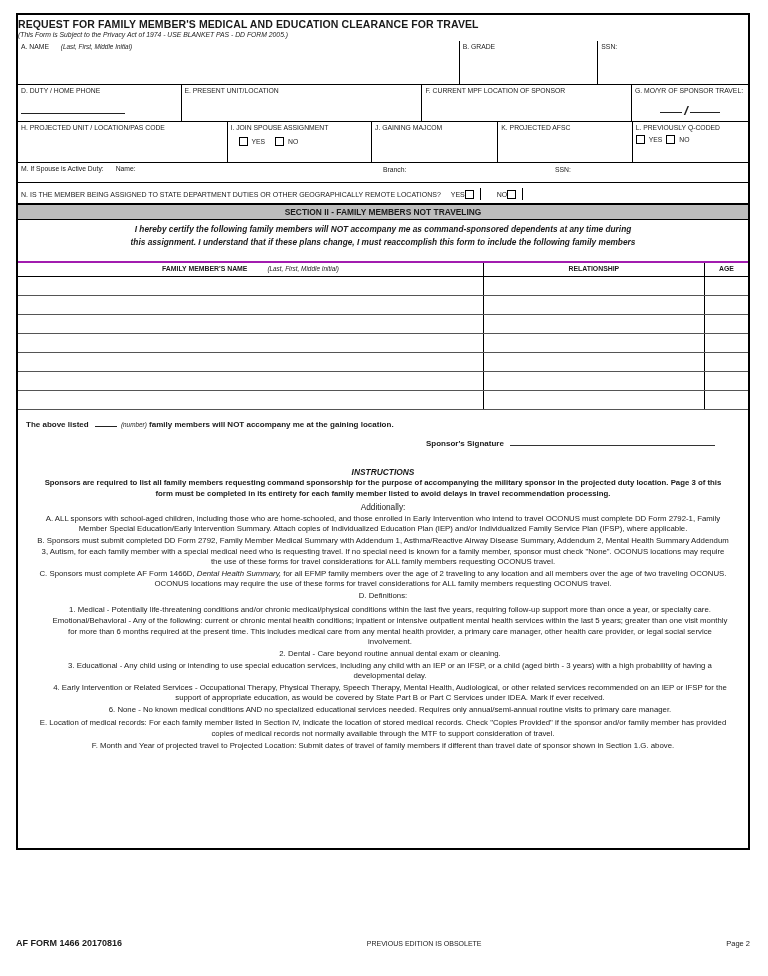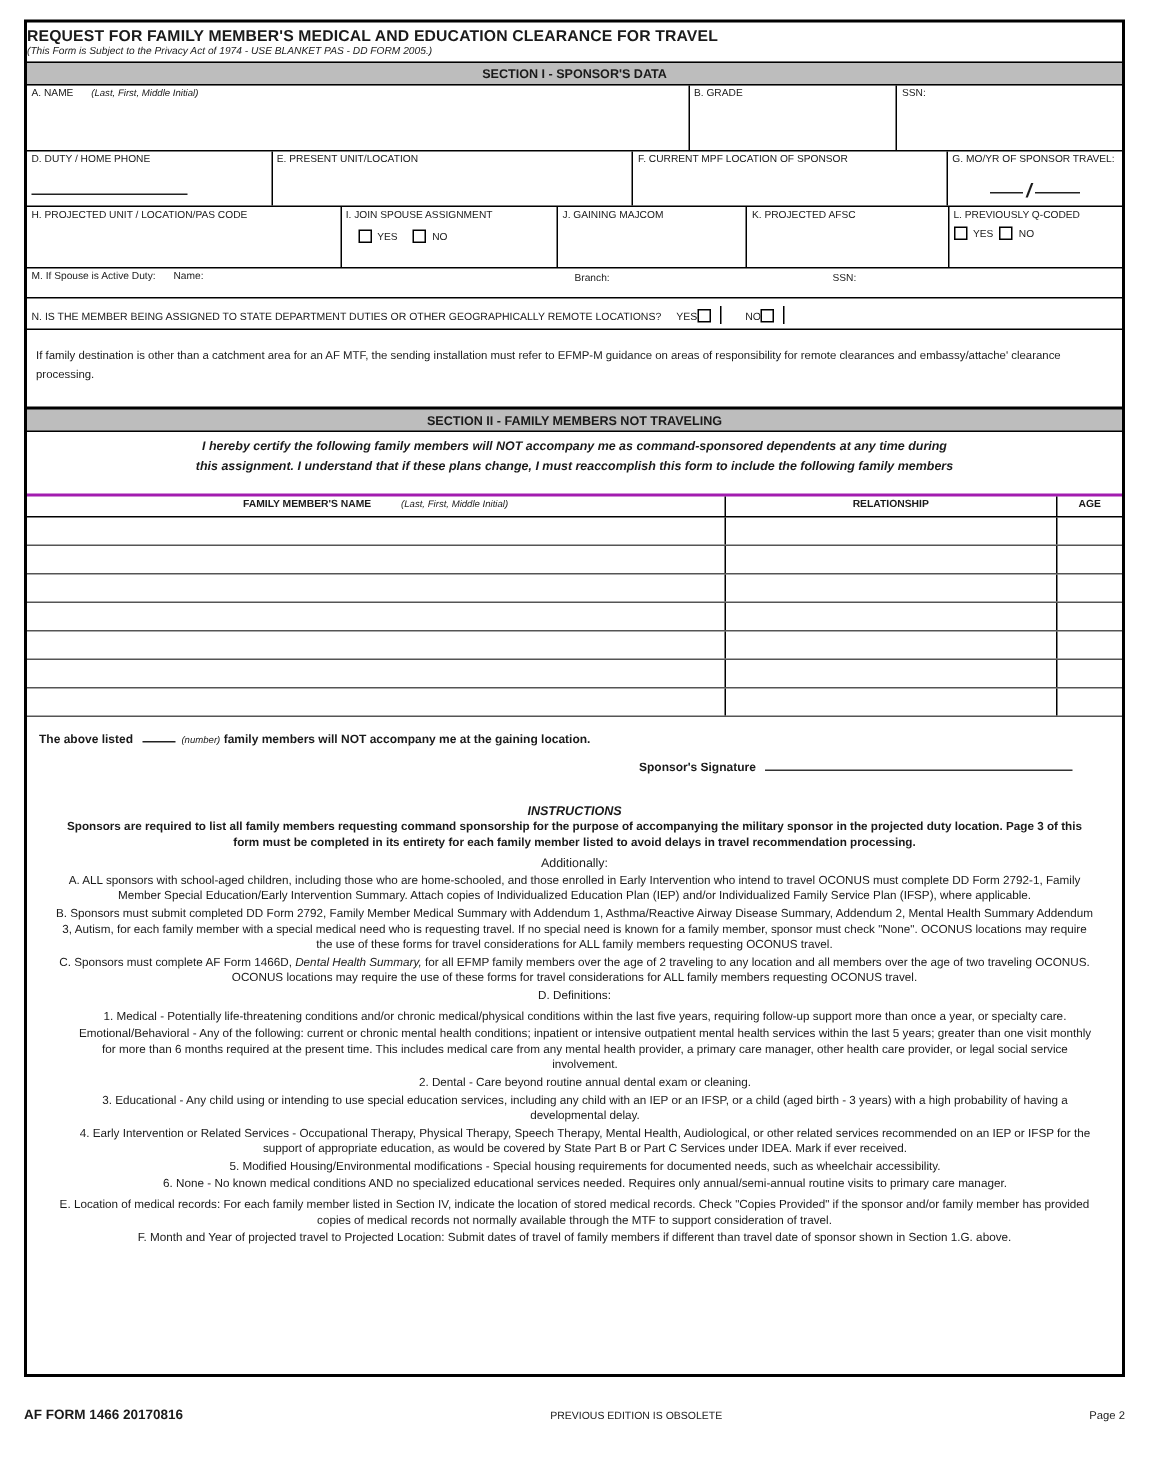--- a/index.html
+++ b/index.html
@@ -71,21 +71,20 @@
 <body>
 
 <div class="page">
   <div class="form">
 
     <div class="title-block">
       <div class="form-title">REQUEST FOR FAMILY MEMBER'S MEDICAL AND EDUCATION CLEARANCE FOR TRAVEL</div>
       <div class="form-subtitle">(This Form is Subject to the Privacy Act of 1974 - USE BLANKET PAS - DD FORM 2005.)</div>
     </div>
 
-    <div class="bar">SECTION I - SPONSOR'S DATA</div>
 
     <div class="row h44">
       <div class="cell" style="width:60.5%">
         <span class="lbl">A. NAME</span>
         <span class="hint" style="margin-left:10px">(Last, First, Middle Initial)</span>
       </div>
       <div class="cell" style="width:19%">
         <span class="lbl">B. GRADE</span>
       </div>
       <div class="cell" style="width:20.5%">
@@ -146,23 +145,20 @@
     </div>
 
     <div class="row h21">
       <div class="cell n-row" style="width:100%">
         <span>N. IS THE MEMBER BEING ASSIGNED TO STATE DEPARTMENT DUTIES OR OTHER GEOGRAPHICALLY REMOTE LOCATIONS?</span>
         <span class="n-yn">YES</span><span class="cb"></span><span class="vbar"></span>
         <span class="n-yn" style="margin-left:14px">NO</span><span class="cb"></span><span class="vbar"></span>
       </div>
     </div>
 
-    <div class="row h52">
-      <div class="cell note-cell" style="width:100%">If family destination is other than a catchment area for an AF MTF, the sending installation must refer to EFMP-M guidance on areas of responsibility for remote clearances and embassy/attache' clearance processing.</div>
-    </div>
 
     <div class="bar">SECTION II - FAMILY MEMBERS NOT TRAVELING</div>
 
     <div class="cert">
       <div>I hereby certify the following family members will NOT accompany me as command-sponsored dependents at any time during</div>
       <div>this assignment.  I understand that if these plans change, I must reaccomplish this form to include the following family members</div>
     </div>
 
     <div class="thead">
       <div class="col-name">
@@ -227,21 +223,20 @@
       <p class="mt3" style="font-size:8.3px">Additionally:</p>
       <p>A.  ALL sponsors with school-aged children, including those who are home-schooled, and those enrolled in Early Intervention who intend to travel OCONUS must complete DD Form 2792-1, Family Member Special Education/Early Intervention Summary.  Attach copies of Individualized Education Plan (IEP) and/or Individualized Family Service Plan (IFSP), where applicable.</p>
       <p>B. Sponsors must submit completed DD Form 2792, Family Member Medical Summary with Addendum 1, Asthma/Reactive Airway Disease Summary, Addendum 2, Mental Health Summary Addendum 3, Autism, for each family member with a special medical need who is requesting travel.  If no special need is known for a family member, sponsor must check "None".  OCONUS locations may require the use of these forms for travel considerations for ALL family members requesting OCONUS travel.</p>
       <p><span>C.  Sponsors must complete AF Form 1466D, </span><i>Dental Health Summary,</i><span> for all EFMP family members over the age of 2 traveling to any location and all members over the age of two traveling OCONUS. OCONUS locations may require the use of these forms for travel considerations for ALL family members requesting OCONUS travel.</span></p>
       <p>D. Definitions:</p>
       <p class="ind mt3">1.  Medical - Potentially life-threatening conditions and/or chronic medical/physical conditions within the last five years, requiring follow-up support more than once a year, or specialty care.</p>
       <p class="ind">Emotional/Behavioral - Any of the following:  current or chronic mental health conditions; inpatient or intensive outpatient mental health services within the last 5 years; greater than one visit monthly for more than 6 months required at the present time.  This includes medical care from any mental health provider, a primary care manager, other health care provider, or legal social service involvement.</p>
       <p class="ind">2.  Dental - Care beyond routine annual dental exam or cleaning.</p>
       <p class="ind">3.  Educational - Any child using or intending to use special education services, including any child with an IEP or an IFSP, or a child (aged birth - 3 years) with a high probability of having a developmental delay.</p>
       <p class="ind">4.  Early Intervention or Related Services - Occupational Therapy, Physical Therapy, Speech Therapy, Mental Health, Audiological, or other related services recommended on an IEP or IFSP for the support of appropriate education, as would be covered by State Part B or Part C Services under IDEA.  Mark if ever received.</p>
-      <p class="ind">5.  Modified Housing/Environmental modifications - Special housing requirements for documented needs, such as wheelchair accessibility.</p>
       <p class="ind">6.  None - No known medical conditions AND no specialized educational services needed.  Requires only annual/semi-annual routine visits to primary care manager.</p>
       <p class="mt3">E.  Location of medical records:  For each family member listed in Section IV, indicate the location of stored medical records.  Check "Copies Provided" if the sponsor and/or family member has provided copies of medical records not normally available through the MTF to support consideration of travel.</p>
       <p>F.  Month and Year of projected travel to Projected Location:  Submit dates of travel of family members if different than travel date of sponsor shown in Section 1.G. above.</p>
     </div>
 
   </div>
 
   <div class="footer">
     <span class="footer-num">AF FORM 1466  20170816</span>
     <span class="footer-edition">PREVIOUS EDITION IS OBSOLETE</span>

